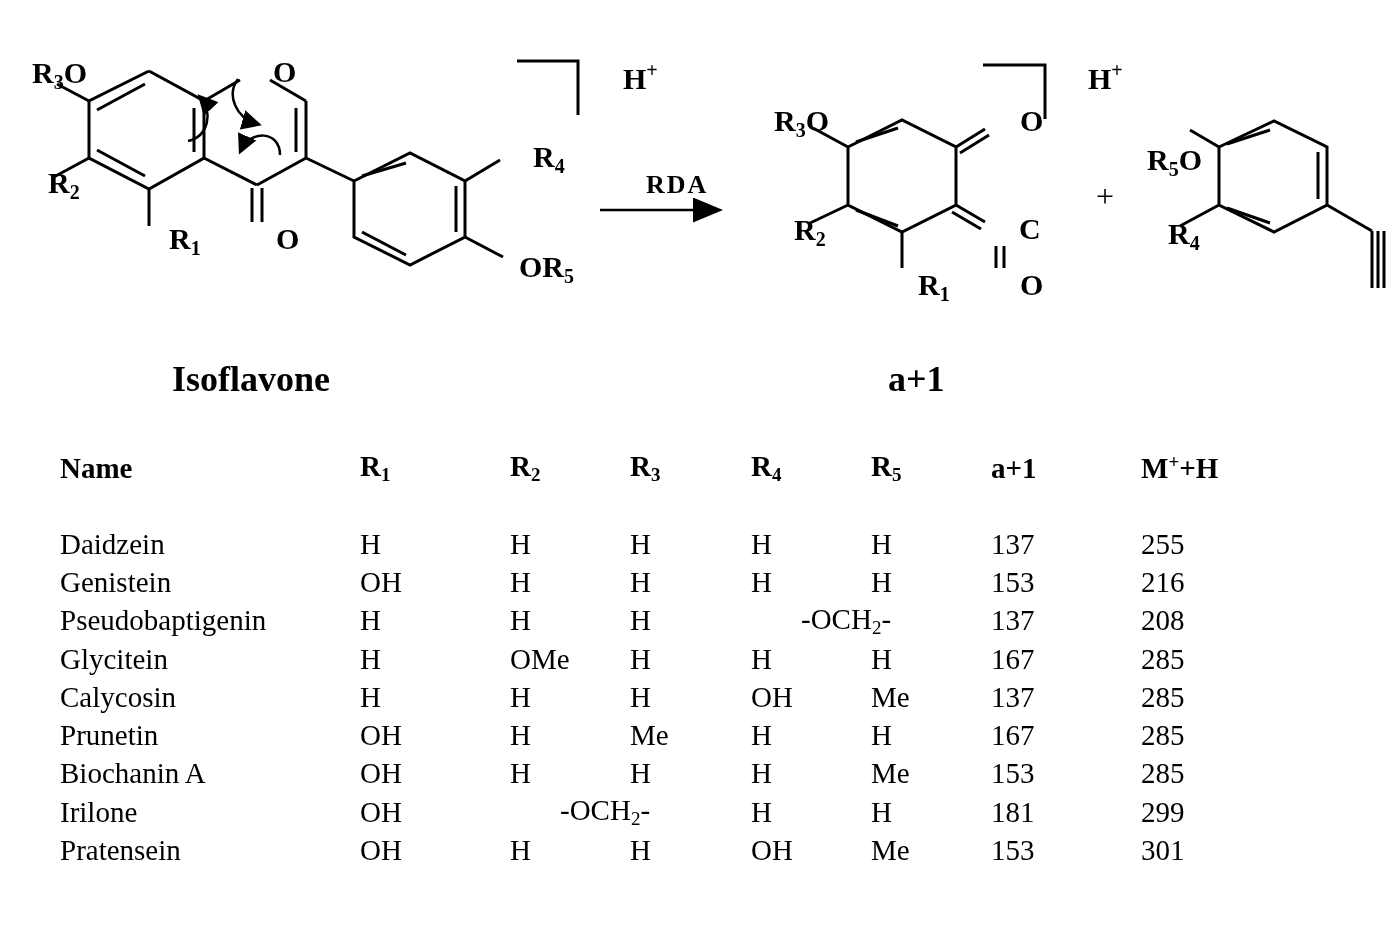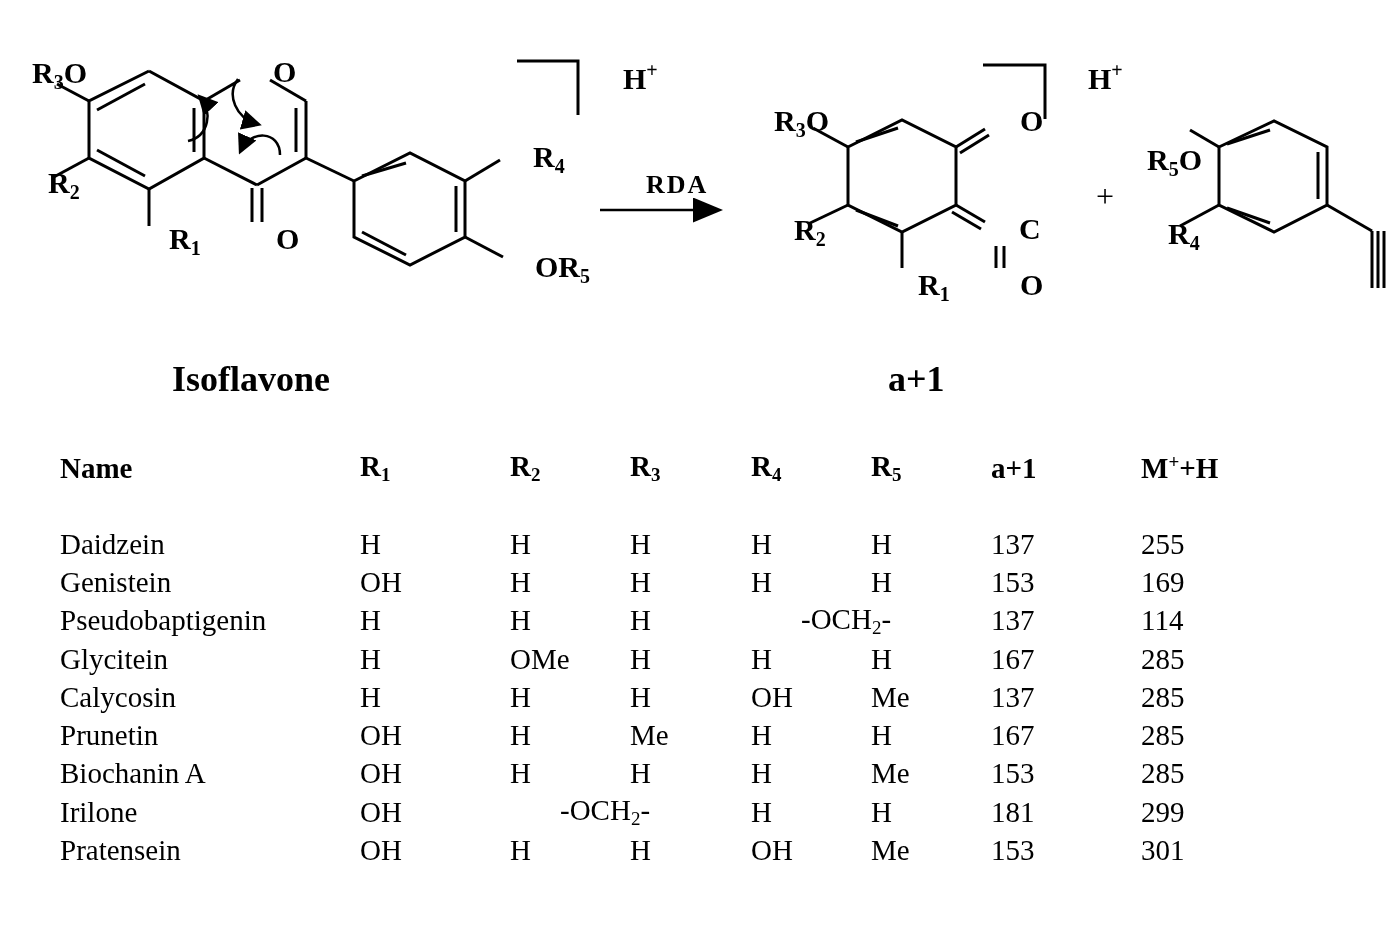--- a/index.html
+++ b/index.html
@@ -98,21 +98,21 @@
     <line x1="1384" y1="231" x2="1384" y2="288"></line>
   </g>
 </svg>
 
 <div class="lbl" style="left:0px;top:58px;"><span>R</span><sub>3</sub><span>O</span></div>
 <div class="lbl" style="left:241px;top:57px;">O</div>
 <div class="lbl" style="left:16px;top:168px;"><span>R</span><sub>2</sub></div>
 <div class="lbl" style="left:137px;top:224px;"><span>R</span><sub>1</sub></div>
 <div class="lbl" style="left:244px;top:224px;">O</div>
 <div class="lbl" style="left:501px;top:142px;"><span>R</span><sub>4</sub></div>
-<div class="lbl" style="left:503px;top:252px;"><span>O</span><span>R</span><sub>5</sub></div>
+<div class="lbl" style="left:487px;top:252px;"><span>O</span><span>R</span><sub>5</sub></div>
 <div class="lbl" style="left:591px;top:60px;"><span>H</span><sup>+</sup></div>
 
 <div class="lbl" style="left:614px;top:172px;font-size:26px;letter-spacing:2px;text-align:right;">RDA</div>
 
 <div class="lbl" style="left:742px;top:106px;"><span>R</span><sub>3</sub><span>O</span></div>
 <div class="lbl" style="left:988px;top:106px;">O</div>
 <div class="lbl" style="left:762px;top:215px;"><span>R</span><sub>2</sub></div>
 <div class="lbl" style="left:987px;top:214px;">C</div>
 <div class="lbl" style="left:886px;top:270px;"><span>R</span><sub>1</sub></div>
 <div class="lbl" style="left:988px;top:270px;">O</div>
@@ -153,30 +153,30 @@
     <td>255</td>
   </tr>
   <tr>
     <td>Genistein</td>
     <td>OH</td>
     <td>H</td>
     <td>H</td>
     <td>H</td>
     <td>H</td>
     <td>153</td>
-    <td>169</td>
+    <td>216</td>
   </tr>
   <tr>
     <td>Pseudobaptigenin</td>
     <td>H</td>
     <td>H</td>
     <td>H</td>
     <td colspan="2" style="padding-left:50px;"><span>-OCH</span><sub>2</sub><span>-</span></td>
     <td>137</td>
-    <td>114</td>
+    <td>208</td>
   </tr>
   <tr>
     <td>Glycitein</td>
     <td>H</td>
     <td>OMe</td>
     <td>H</td>
     <td>H</td>
     <td>H</td>
     <td>167</td>
     <td>285</td>

